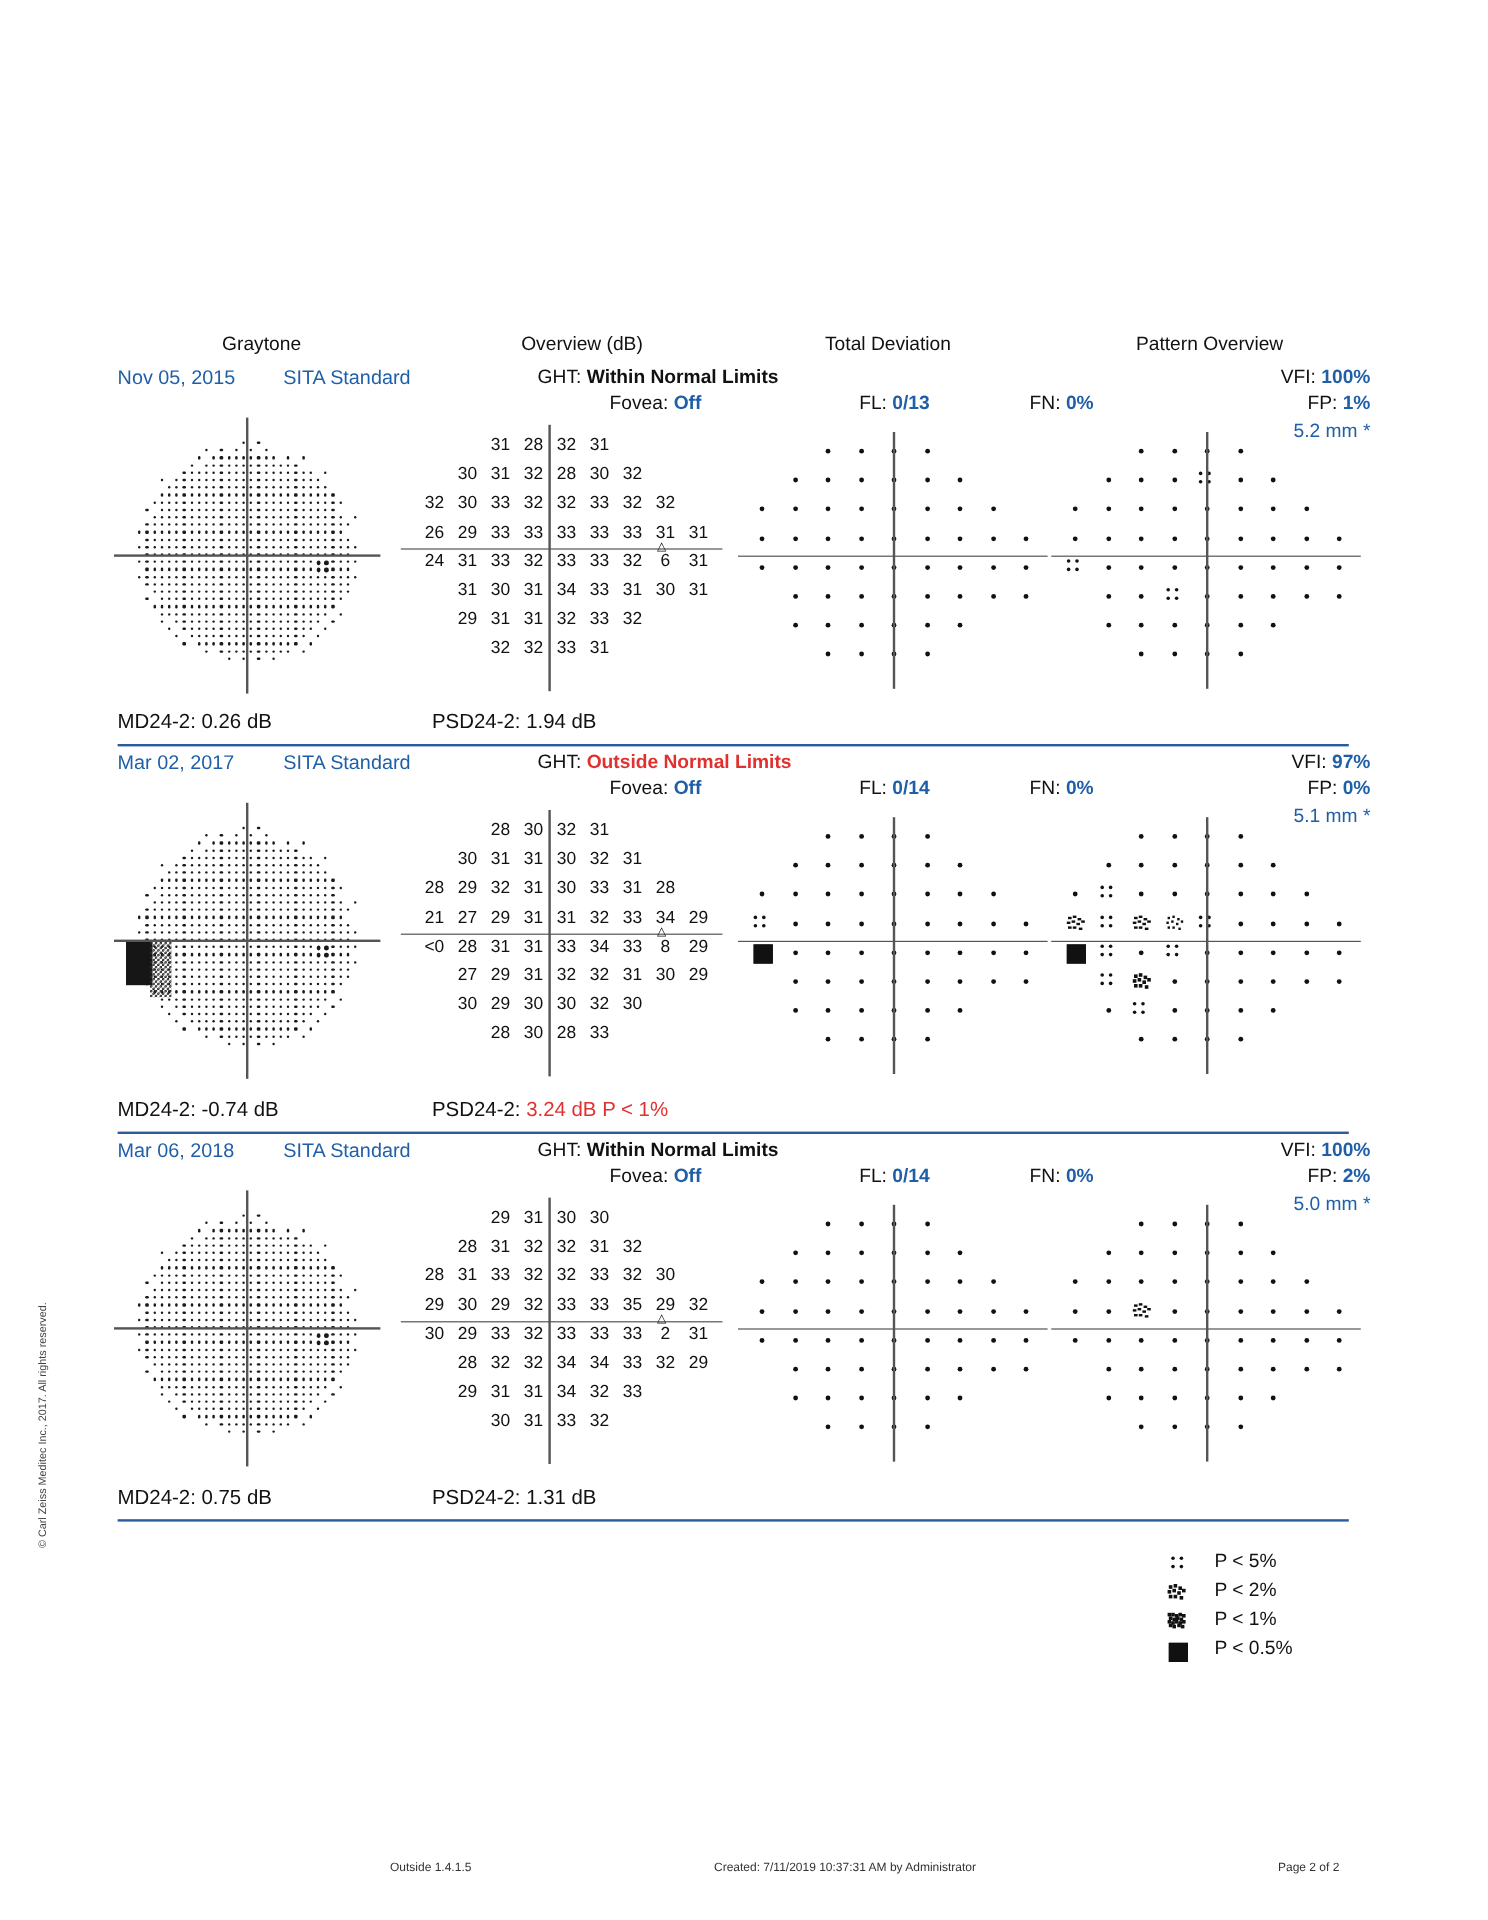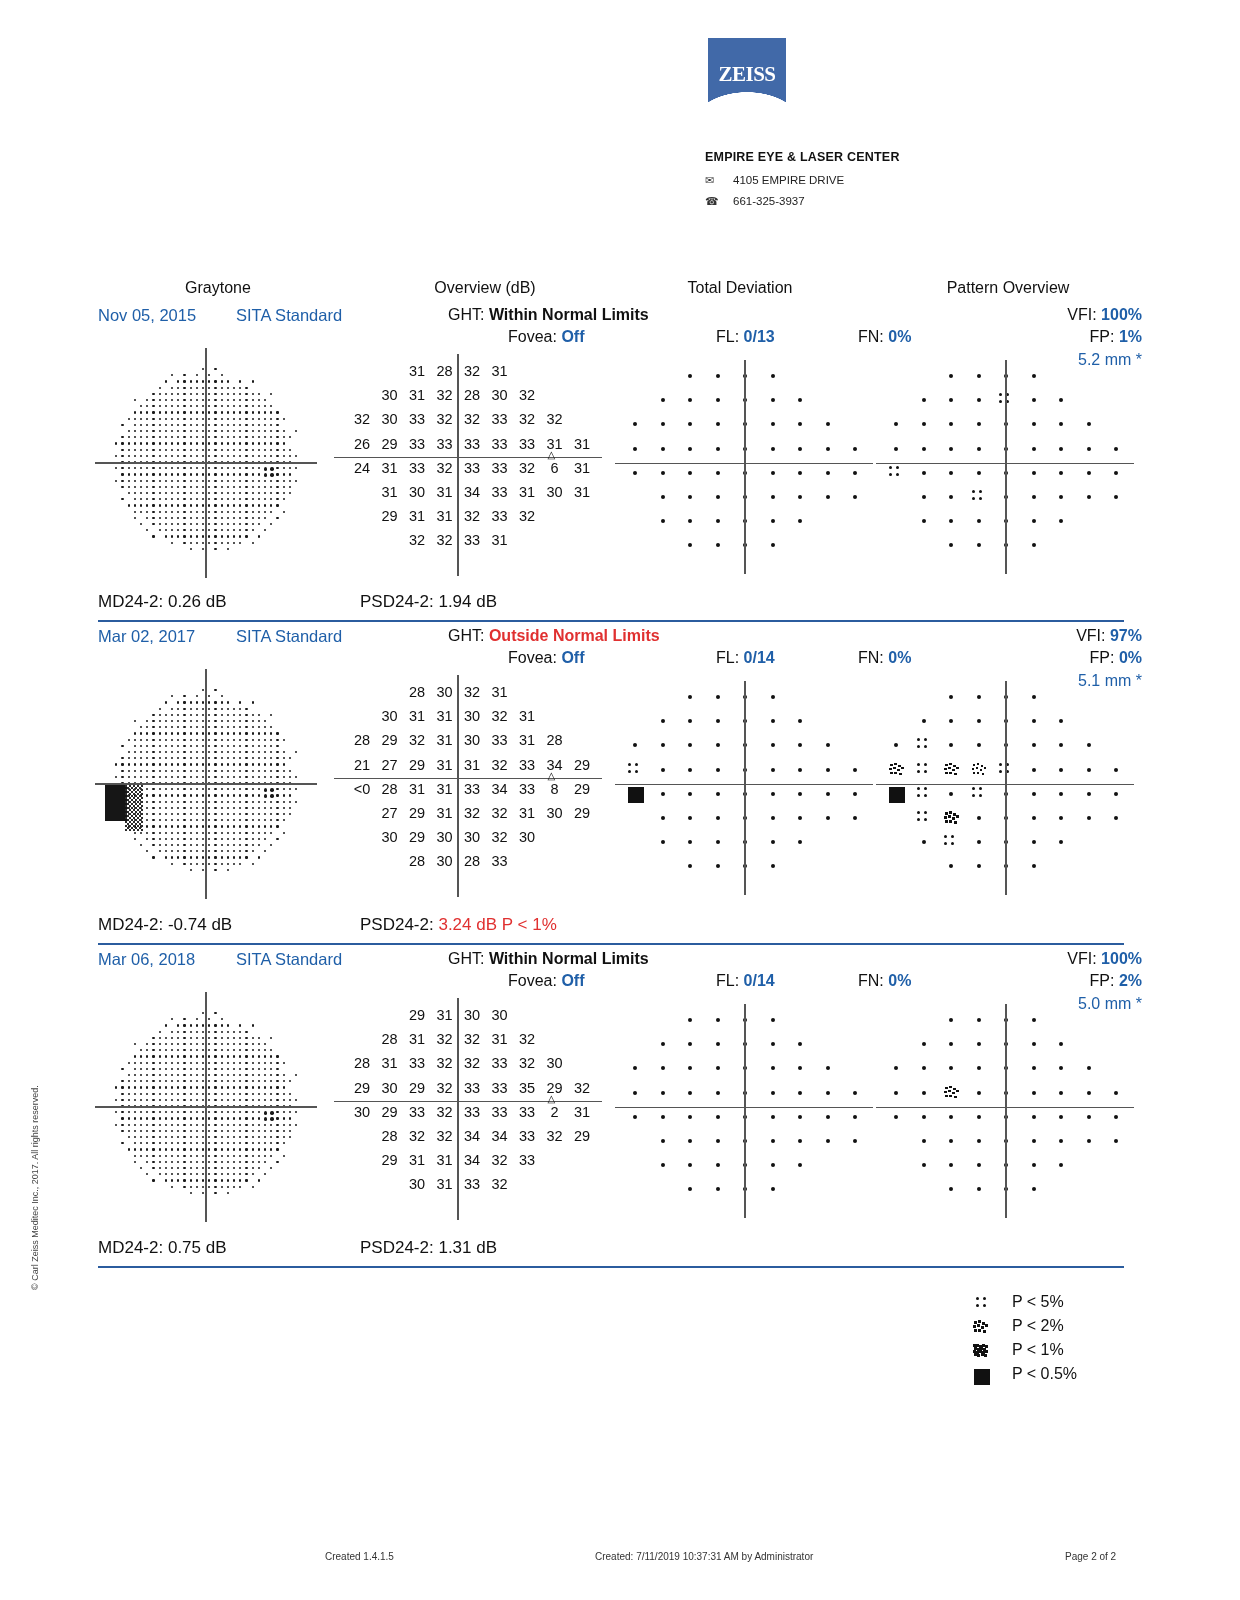--- a/index.html
+++ b/index.html
@@ -101,33 +101,20 @@
   .foot{position:absolute;font-size:10px;color:#333;}
   .vert{position:absolute;left:30px;top:1290px;width:220px;
     transform:rotate(-90deg);transform-origin:0 0;
     font-size:9px;color:#444;white-space:nowrap;}
 </style>
 </head>
 <body>
 
 <div class="page">
 
-  <div class="hdr">
-    <div class="zeiss-logo">
-      <div class="zeiss-box"></div>
-      <div class="zeiss-word">ZEISS</div>
-    </div>
-    <div class="clinic-name">EMPIRE EYE &amp; LASER CENTER</div>
-    <div class="clinic-line" style="top:174px;">
-      <span class="gi">✉</span><span>4105 EMPIRE DRIVE</span>
-    </div>
-    <div class="clinic-line" style="top:195px;">
-      <span class="gi">☎</span><span>661-325-3937</span>
-    </div>
-  </div>
 
 
   <div class="coltitle" style="left:118px;width:200px;">Graytone</div>
   <div class="coltitle" style="left:385px;width:200px;">Overview (dB)</div>
   <div class="coltitle" style="left:640px;width:200px;">Total Deviation</div>
   <div class="coltitle" style="left:898px;width:220px;">Pattern Overview</div>
 
   <div id="tests-root">
       <div class="test" style="top: 0px;">
         <div class="t-date" style="top: 306px;">Nov 05, 2015</div>
@@ -2817,17 +2804,17 @@
       </span>
       <span class="leglab">P &lt; 1%</span>
     </div>
     <div class="legrow">
       <span class="sg sg05" style="position:absolute;left:4px;top:5px;"></span>
       <span class="leglab">P &lt; 0.5%</span>
     </div>
   </div>
 
   <div class="vert">© Carl Zeiss Meditec Inc., 2017. All rights reserved.</div>
-  <div class="foot" style="left:325px;top:1551px;">Created 1.4.1.5</div>
+  <div class="foot" style="left:325px;top:1551px;">Outside 1.4.1.5</div>
   <div class="foot" style="left:595px;top:1551px;">Created: 7/11/2019 10:37:31 AM by Administrator</div>
   <div class="foot" style="left:1065px;top:1551px;">Page 2 of 2</div>
 
 </div>
 
 </body></html>

